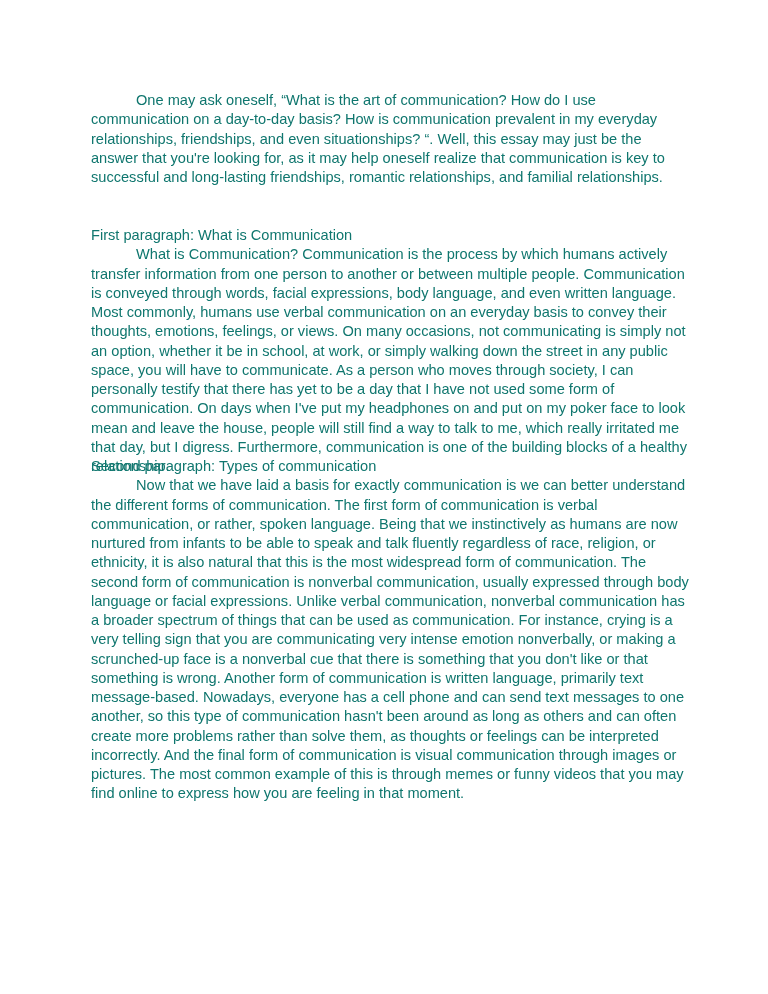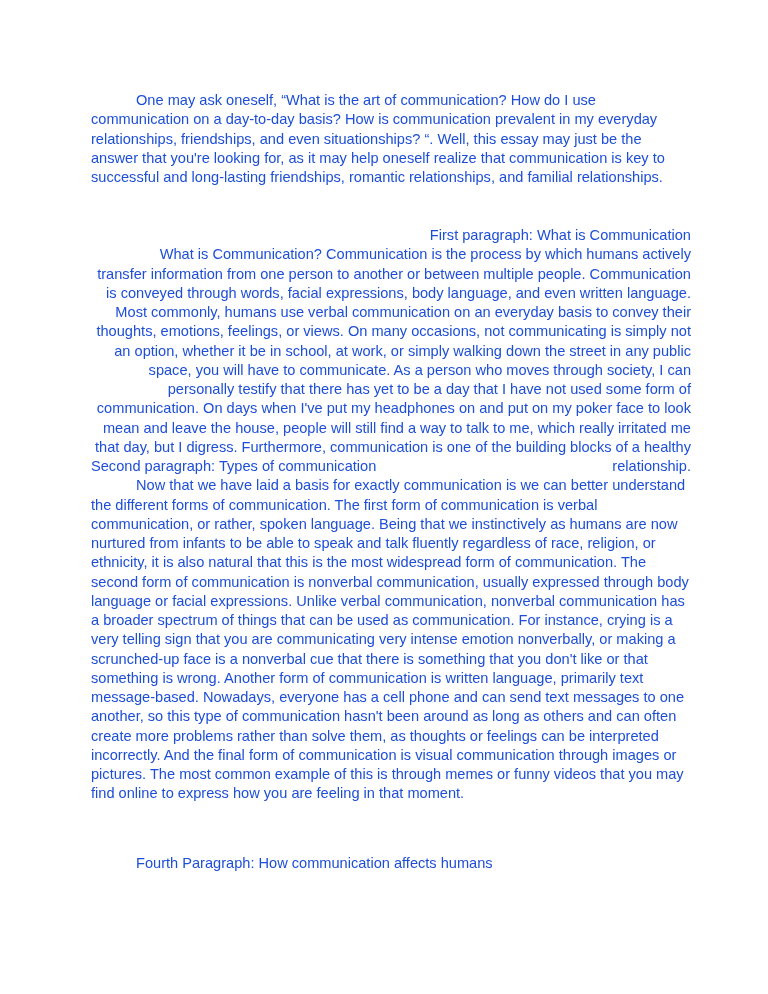--- a/index.html
+++ b/index.html
@@ -1,41 +1,38 @@
 <!DOCTYPE html>
 <html><head>
 <meta charset="utf-8">
 <style>
   html, body { margin: 0; padding: 0; background: #ffffff; }
   body { width: 768px; height: 994px; position: relative; overflow: hidden; }
   .page {
     position: absolute; left: 0; top: 0; width: 768px; height: 994px;
-    background: #ffffff; color: #1d4ed8;
+    background: #ffffff; color: #0f766e;
     font-family: "Liberation Sans", sans-serif;
     font-size: 14.6px; line-height: 19.25px;
   }
   .block { position: absolute; left: 91px; width: 600px; margin: 0; }
   .indent { text-indent: 45px; }
   .p { margin: 0; }
 </style>
 </head>
 <body>
 
 <div class="page">
 
   <p class="block indent" style="top:91px;">One may ask oneself, “What is the art of communication? How do I use communication on a day-to-day basis? How is communication prevalent in my everyday relationships, friendships, and even situationships? “. Well, this essay may just be the answer that you're looking for, as it may help oneself realize that communication is key to successful and long-lasting friendships, romantic relationships, and familial relationships.</p>
 
-  <div class="block" style="top:226px;text-align:right;">
+  <div class="block" style="top:226px;">
     <p class="p">First paragraph: What is Communication</p>
     <p class="p indent">What is Communication? Communication is the process by which humans actively transfer information from one person to another or between multiple people. Communication is conveyed through words, facial expressions, body language, and even written language. Most commonly, humans use verbal communication on an everyday basis to convey their thoughts, emotions, feelings, or views. On many occasions, not communicating is simply not an option, whether it be in school, at work, or simply walking down the street in any public space, you will have to communicate. As a person who moves through society, I can personally testify that there has yet to be a day that I have not used some form of communication. On days when I've put my headphones on and put on my poker face to look mean and leave the house, people will still find a way to talk to me, which really irritated me that day, but I digress.  Furthermore, communication is one of the building blocks of a healthy relationship.</p>
   </div>
 
   <div class="block" style="top:457px;">
     <p class="p">Second paragraph: Types of communication</p>
     <p class="p indent">Now that we have laid a basis for exactly communication is we can better understand the different forms of communication. The first form of communication is verbal communication, or rather, spoken language. Being that we instinctively as humans are now nurtured from infants to be able to speak and talk fluently regardless of race, religion, or ethnicity, it is also natural that this is the most widespread form of communication. The second form of communication is nonverbal communication, usually expressed through body language or facial expressions. Unlike verbal communication, nonverbal communication has a broader spectrum of things that can be used as communication. For instance, crying is a very telling sign that you are communicating very intense emotion nonverbally, or making a scrunched-up face is a nonverbal cue that there is something that you don't like or that something is wrong. Another form of communication is written language, primarily text message-based. Nowadays, everyone has a cell phone and can send text messages to one another, so this type of communication hasn't been around as long as others and can often create more problems rather than solve them, as thoughts or feelings can be interpreted incorrectly. And the final form of communication is visual communication through images or pictures. The most common example of this is through memes or funny videos that you may find online to express how you are feeling in that moment.</p>
   </div>
 
 
-  <div class="block" style="top:854px; left:136px;">
-    <p class="p">Fourth Paragraph: How communication affects humans</p>
-  </div>
 
 </div>
 
 </body></html>

